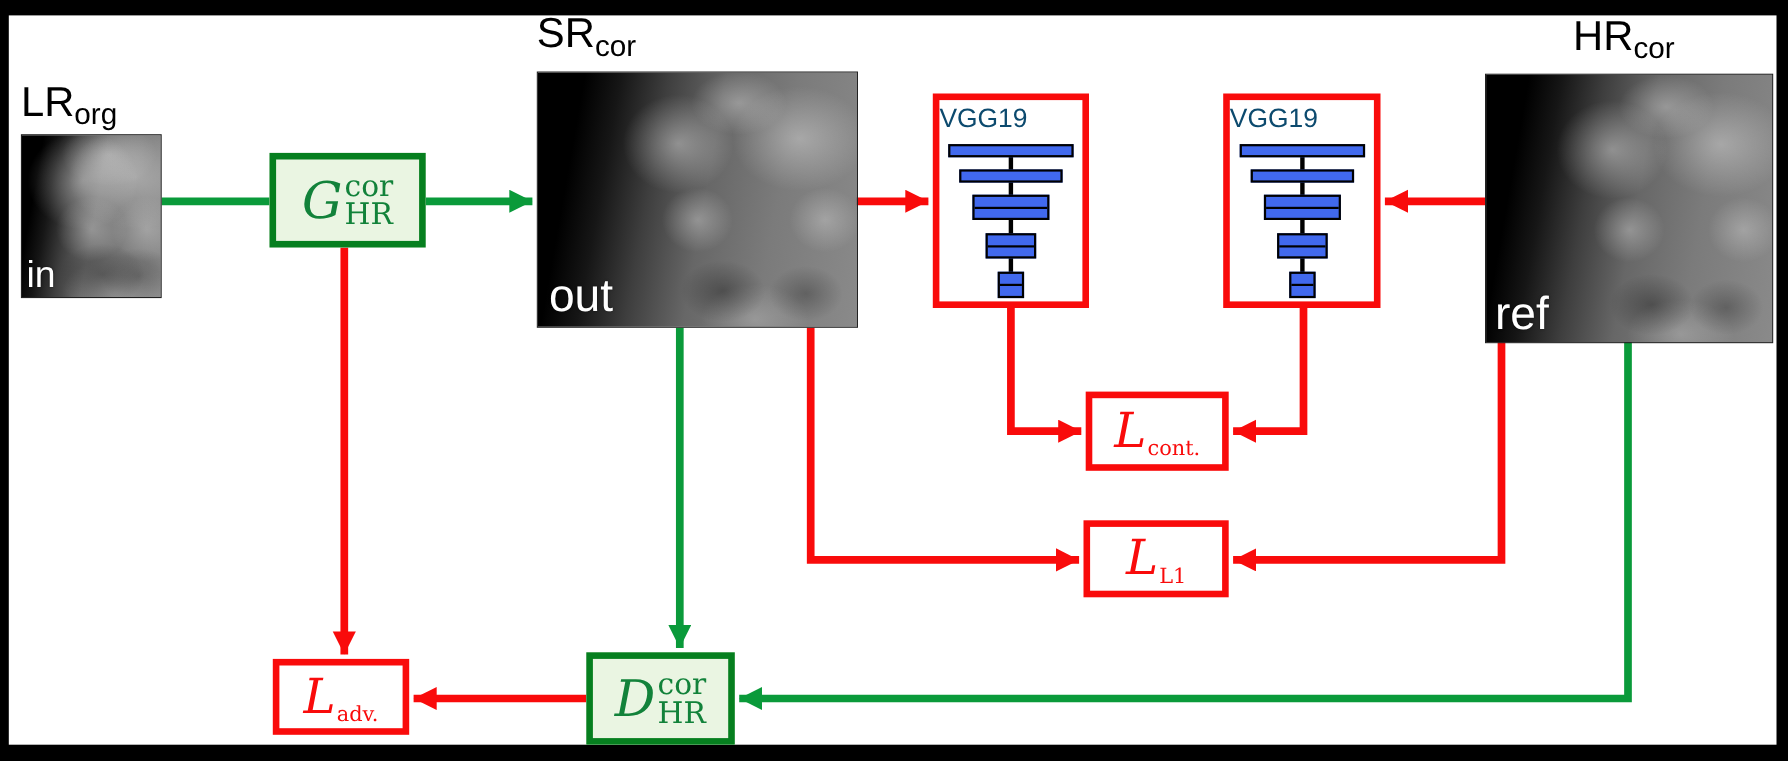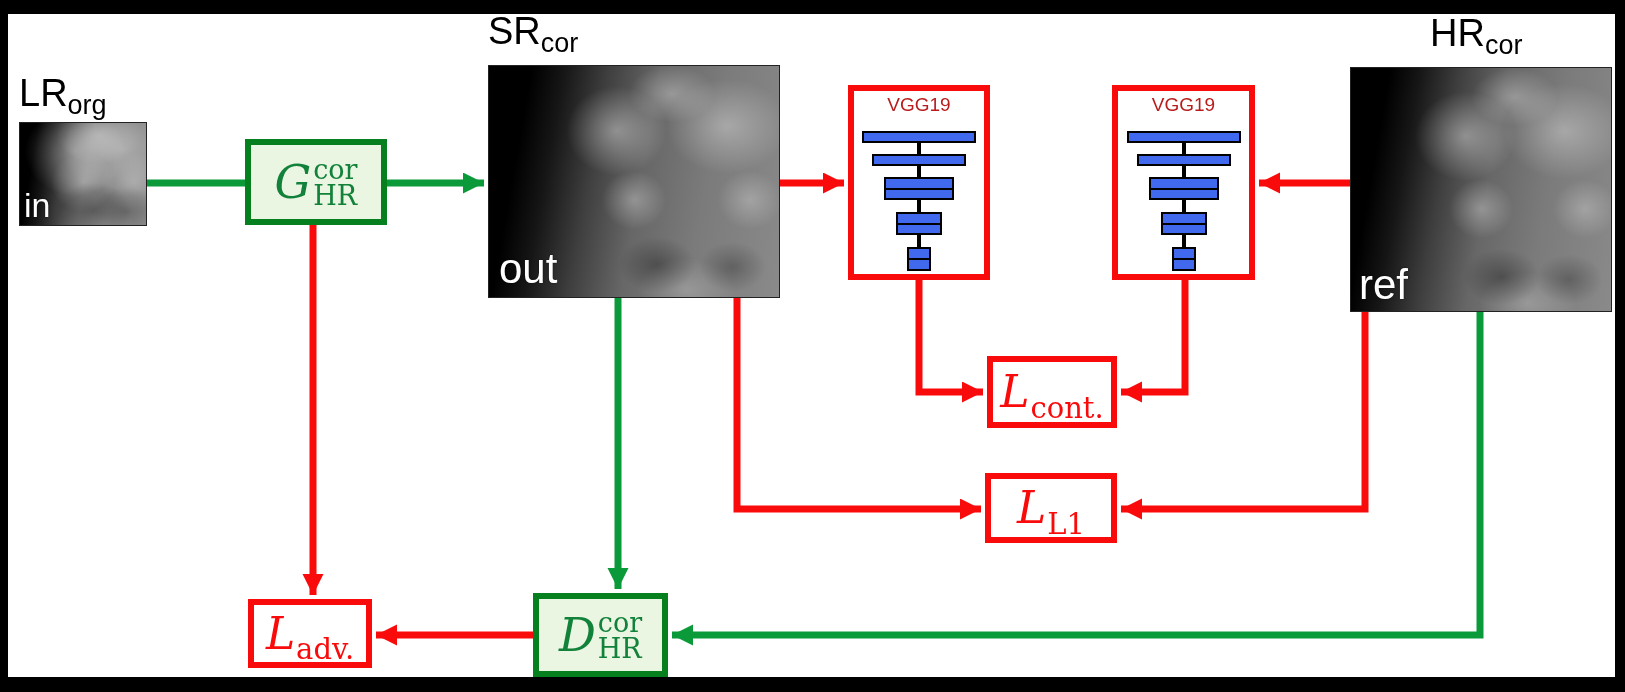--- a/index.html
+++ b/index.html
@@ -47,30 +47,30 @@
   }
   
   .lossbox{
     position:absolute;z-index:3;box-sizing:border-box;background:#fff;
     border:6px solid #f90b0b;color:#f90b0b;
     display:flex;align-items:center;justify-content:center;
   }
   .lossbox .math-letter{font-size:44px;}
   .lossbox sub{
     font-family:"DejaVu Serif","Liberation Serif",serif;font-style:normal;
-    font-size:29px;line-height:1;vertical-align:-12px;margin-left:1px;margin-top:32px;
+    font-size:19px;line-height:1;vertical-align:-12px;margin-left:1px;margin-top:32px;
   }
   
   .vggbox{
     position:absolute;z-index:3;box-sizing:border-box;background:#fff;
     border:6px solid #f90b0b;
   }
   .vgg-title{
-    position:absolute;top:4px;left:0;width:100%;text-align:center;
-    color:#b91c1c;font-size:19px;line-height:1.1;
+    position:absolute;top:4px;left:0;width:100%;text-align:left;
+    color:#0c4a6e;font-size:24px;line-height:1.1;
   }
   .vgg-stack{position:absolute;left:0;top:0;width:100%;height:100%;}
   .vgg-vline{position:absolute;left:50%;transform:translateX(-50%);width:4px;background:#000;top:42px;bottom:14px;}
   .vbar{
     position:absolute;left:50%;transform:translateX(-50%);
     background:#4169ee;border:2px solid #000;box-sizing:border-box;
   }
   .vbar.double::after{
     content:"";position:absolute;left:0;right:0;top:50%;margin-top:-1px;
     border-top:2px solid #000;
@@ -110,21 +110,21 @@
   <div class="img-title" style="left:19px;top:74px;width:128px;">
     <span>LR</span><sub>org</sub>
   </div>
   <div class="img-title" style="left:488px;top:12px;width:264px;">
     <span>SR</span><sub>cor</sub>
   </div>
   <div class="img-title" style="left:1430px;top:14px;width:262px;">
     <span>HR</span><sub>cor</sub>
   </div>
 
-  <div class="xray" style="left:19px;top:122px;width:128px;height:104px;">
+  <div class="xray" style="left:19px;top:122px;width:128px;height:149px;">
     <span class="tag" style="left:4px;bottom:3px;font-size:34px;">in</span>
   </div>
   <div class="xray" style="left:488px;top:65px;width:292px;height:233px;">
     <span class="tag" style="left:10px;bottom:7px;font-size:42px;">out</span>
   </div>
   <div class="xray" style="left:1350px;top:67px;width:262px;height:245px;">
     <span class="tag" style="left:8px;bottom:5px;font-size:42px;">ref</span>
   </div>
 
   <div class="gbox" style="left:245px;top:139px;width:142px;height:86px;">

